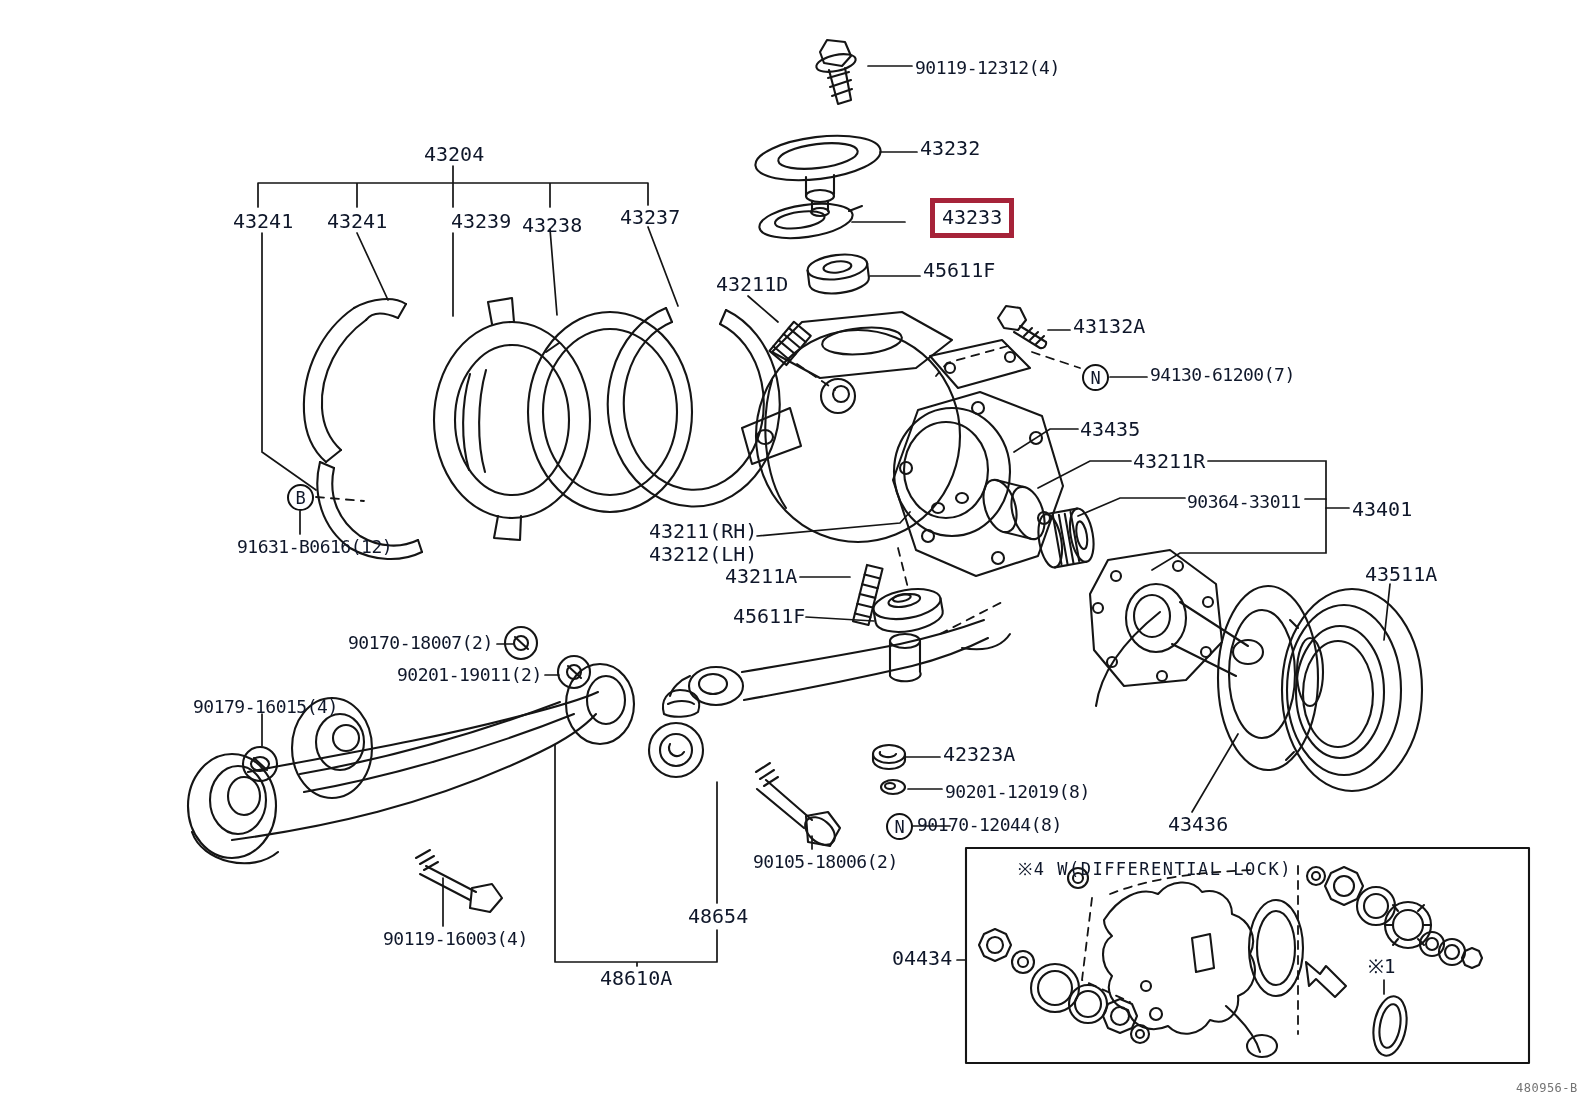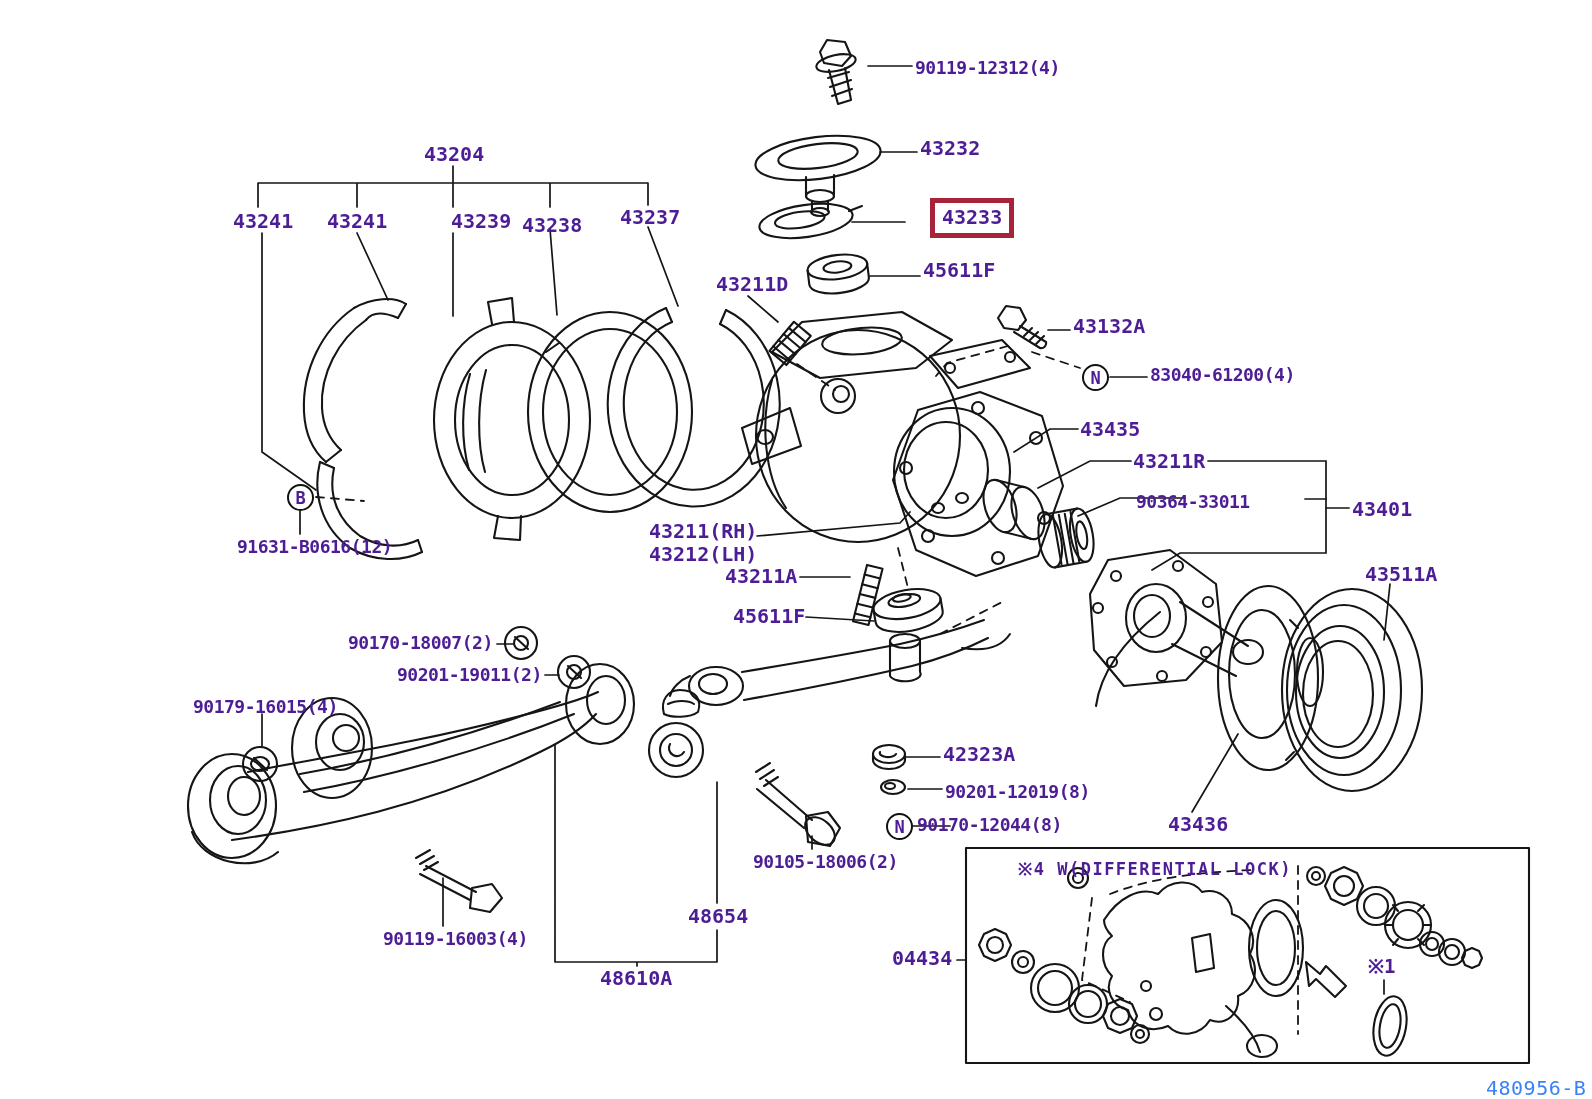--- a/index.html
+++ b/index.html
@@ -4,29 +4,29 @@
 <style>
   html,body{margin:0;padding:0;background:#ffffff;}
   .stage{position:relative;width:1592px;height:1099px;background:#fff;overflow:hidden;
          font-family:"DejaVu Sans Mono", monospace;}
   svg.art{position:absolute;left:0;top:0;}
   svg.art *{vector-effect:non-scaling-stroke;}
   .line{fill:none;stroke:#151515;stroke-width:2.1;stroke-linecap:round;stroke-linejoin:round;}
   .thin{fill:none;stroke:#151515;stroke-width:1.7;stroke-linecap:round;}
   .dash{fill:none;stroke:#151515;stroke-width:1.8;stroke-dasharray:8 7;stroke-linecap:round;}
   #labels{position:absolute;left:0;top:0;width:100%;height:100%;}
-  .lbl{position:absolute;font-weight:bold;color:#4c1d95;white-space:nowrap;
+  .lbl{position:absolute;font-weight:normal;color:#0f172a;white-space:nowrap;
        font-size:20px;line-height:21px;letter-spacing:0;}
   .lbl.small{font-size:18px;letter-spacing:-0.5px;}
   .lbl.hl{border:5px solid var(--hl,#a62339);padding:4px 7px 5px 7px;background:#fff;margin-left:24px;}
   .lbl.marker{width:27px;height:27px;border:2.5px solid #111;border-radius:50%;
               text-align:center;font-size:17px;line-height:25px;background:#fff;box-sizing:border-box;}
   .lbl.title{font-size:17px;letter-spacing:1.5px;}
   .lbl.ref{font-size:19px;}
-  .lbl.code{font-weight:normal;font-size:20px;letter-spacing:0.5px;color:#3b82f6;}
+  .lbl.code{font-weight:normal;font-size:12px;letter-spacing:0.5px;color:#737373;margin-left:30px;}
 </style>
 </head>
 <body>
 
 <div class="stage">
 
 <svg class="art" width="1592" height="1099" viewBox="0 0 1592 1099">
 
   <g>
     <path class="thin" d="M868 66 H912"></path>
@@ -375,24 +375,24 @@
       <div class="lbl part" style="left: 233px; top: 211px;">43241</div>
       <div class="lbl part" style="left: 327px; top: 211px;">43241</div>
       <div class="lbl part" style="left: 426px; top: 211px; margin-left: 25px;">43239</div>
       <div class="lbl part" style="left: 522px; top: 215px;">43238</div>
       <div class="lbl part" style="left: 620px; top: 207px;">43237</div>
       <div class="lbl marker" style="left: 287px; top: 484px;">B</div>
       <div class="lbl part small" style="left: 237px; top: 536px;">91631-B0616(12)</div>
       <div class="lbl part" style="left: 716px; top: 274px;">43211D</div>
       <div class="lbl part" style="left: 1073px; top: 316px;">43132A</div>
       <div class="lbl marker" style="left: 1082px; top: 364px;">N</div>
-      <div class="lbl part small" style="left: 1150px; top: 364px;">83040-61200(4)</div>
+      <div class="lbl part small" style="left: 1150px; top: 364px;">94130-61200(7)</div>
       <div class="lbl part" style="left: 1080px; top: 419px;">43435</div>
       <div class="lbl part" style="left: 1133px; top: 451px;">43211R</div>
-      <div class="lbl part small" style="left: 1136px; top: 491px;">90364-33011</div>
+      <div class="lbl part small" style="left: 1187px; top: 491px;">90364-33011</div>
       <div class="lbl part" style="left: 1352px; top: 499px;">43401</div>
       <div class="lbl part" style="left: 1357px; top: 564px; margin-left: 8px;">43511A</div>
       <div class="lbl part" style="left: 649px; top: 521px;">43211(RH)</div>
       <div class="lbl part" style="left: 649px; top: 544px;">43212(LH)</div>
       <div class="lbl part" style="left: 725px; top: 566px;">43211A</div>
       <div class="lbl part" style="left: 733px; top: 606px;">45611F</div>
       <div class="lbl part small" style="left: 348px; top: 632px;">90170-18007(2)</div>
       <div class="lbl part small" style="left: 397px; top: 664px;">90201-19011(2)</div>
       <div class="lbl part small" style="left: 193px; top: 696px;">90179-16015(4)</div>
       <div class="lbl part" style="left: 943px; top: 744px;">42323A</div>

